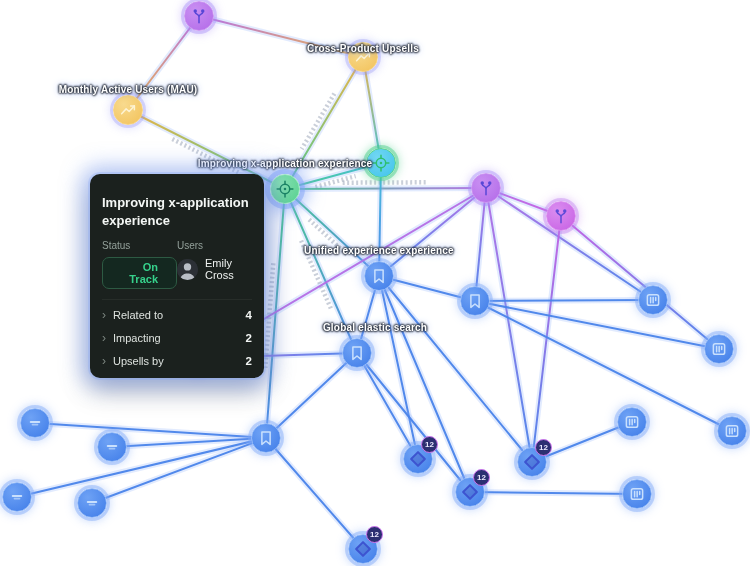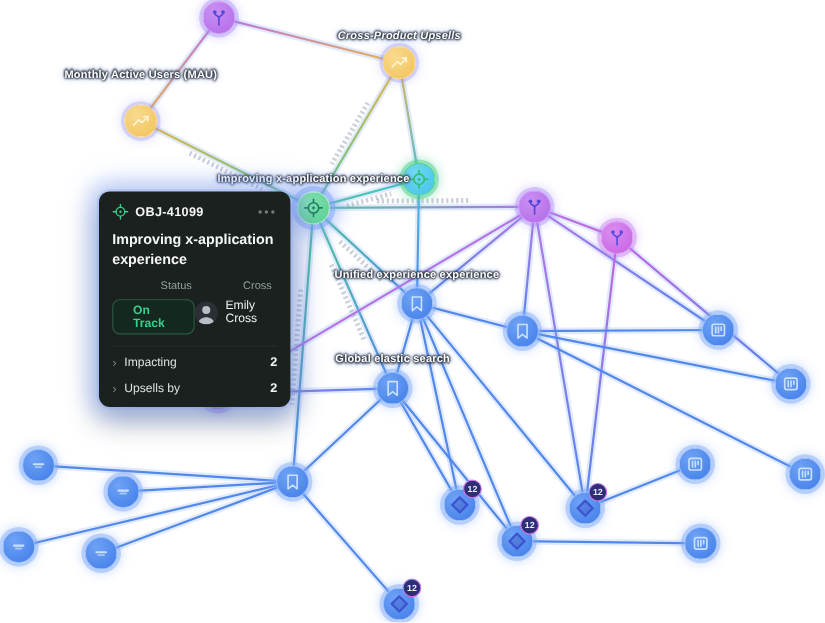--- a/index.html
+++ b/index.html
@@ -21,23 +21,23 @@
   .card{position:absolute;left:90px;top:174px;width:174px;z-index:30;background:#1b211e;
         border-radius:10px;padding:11px 12px 6px;color:#e7ebe8;box-sizing:border-box;
         box-shadow:0 0 0 2px rgba(125,160,246,.25),0 0 20px 9px rgba(125,160,246,.5),0 12px 26px rgba(25,35,50,.35);}
   .card-head{display:flex;align-items:center;gap:6px;}
   .card-id{font-size:11.5px;font-weight:700;letter-spacing:.3px;color:#f2f5f3;}
   .card-menu{margin-left:auto;color:#737d77;font-size:11px;letter-spacing:2px;cursor:pointer;line-height:6px;}
   .card-menu::before{content:"•••";}
   .card-title{font-size:13px;line-height:1.35;font-weight:600;color:#f4f7f5;margin:9px 0 11px;}
   .card-meta{display:flex;}
   .meta-col{width:50%;}
-  .meta-label{font-size:10px;color:#93a09a;margin-bottom:6px;margin-left:44px;}
+  .meta-label{font-size:10px;color:#93a09a;margin-bottom:6px;}
   .pill{display:inline-block;padding:3px 18px;border-radius:7px;background:#142820;
-        border:1px solid #2d5a43;color:#36d18b;font-size:11px;font-weight:700;}
+        border:1px solid #2d5a43;color:#36d18b;font-size:11px;font-weight:700;text-align:right;}
   .owner-row{display:flex;align-items:center;gap:7px;}
   .avatar{width:21px;height:21px;border-radius:50%;background:#2a2e33;overflow:hidden;flex:0 0 auto;}
   .owner-name{font-size:11px;color:#eef1ef;}
   .card-rows{margin-top:10px;border-top:1px solid #272d29;padding-top:3px;}
   .crow{display:flex;align-items:center;height:23px;cursor:pointer;}
   .chev{color:#7b857f;font-size:12px;margin-right:7px;line-height:1;}
   .chev::before{content:"›";}
   .crow-label{font-size:11px;color:#dde2de;}
   .crow-value{margin-left:auto;font-size:11.5px;font-weight:700;color:#f2f5f3;}
 </style>
@@ -482,60 +482,54 @@
       <div class="node" style="left: 348px; top: 534px; width: 30px; height: 30px; background: radial-gradient(circle at 35% 30%, rgb(110, 162, 245), rgb(63, 124, 232)); border: 1.5px solid rgb(150, 188, 249); box-shadow: rgba(125, 168, 248, 0.42) 0px 0px 0px 3px, rgba(125, 168, 248, 0.42) 0px 0px 10px 3px;">
         <span class="nicon">
           <svg viewBox="-12 -12 24 24" width="22" height="22">
             <path d="M0 -7.5 L7.5 0 L0 7.5 L-7.5 0 Z" stroke="#3d54d0" stroke-width="2.2" fill="rgba(45,65,175,0.3)" stroke-linejoin="round"></path>
           </svg>
         </span>
         <div class="badge" style="right: -6px; top: -9px;">12</div>
       </div>
     </div>
   <div id="labels-layer">
-      <div class="nlabel" style="left: 363px; top: 33px; font-style: italic;">Cross-Product Upsells</div>
-      <div class="nlabel" style="left: 128px; top: 68px;">Monthly Active Users (MAU)</div>
+      <div class="nlabel" style="left: 363px; top: 48px;">Cross-Product Upsells</div>
+      <div class="nlabel" style="left: 128px; top: 89px;">Monthly Active Users (MAU)</div>
       <div class="nlabel" style="left: 285px; top: 163px;">Improving x-application experience</div>
       <div class="nlabel" style="left: 379px; top: 250px;">Unified experience experience</div>
-      <div class="nlabel" style="left: 357px; top: 327px;">Global elastic search</div>
+      <div class="nlabel" style="left: 375px; top: 327px;">Global elastic search</div>
     </div>
 
   <div class="card">
-    <div class="card-head">
-      <span class="nicon">
-          <svg viewBox="-12 -12 24 24" width="15" height="15">
-            <circle r="6.3" stroke="#36d18b" stroke-width="2" fill="none" stroke-linecap="round" stroke-linejoin="round"></circle>
-            <path d="M0 -10.5 V-7 M0 7 V10.5 M-10.5 0 H-7 M7 0 H10.5" stroke="#36d18b" stroke-width="2" fill="none" stroke-linecap="round" stroke-linejoin="round"></path>
-            <circle r="1.7" fill="#36d18b"></circle>
-          </svg>
-        </span>
-      <span class="card-id">OBJ-41099</span>
-      <span class="card-menu"></span>
-    </div>
     <div class="card-title">Improving x-application experience</div>
     <div class="card-meta">
       <div class="meta-col">
         <div class="meta-label">Status</div>
         <span class="pill">On Track</span>
       </div>
       <div class="meta-col">
-        <div class="meta-label">Cross</div>
+        <div class="meta-label">Users</div>
         <div class="owner-row">
           <span class="avatar"><svg viewBox="0 0 24 24" width="21" height="21">
                 <rect width="24" height="24" fill="#2c3036"></rect>
                 <circle cx="12" cy="9" r="4.2" fill="#b9bec6"></circle>
                 <path d="M3 24c1.5-5.5 5-7.5 9-7.5s7.5 2 9 7.5z" fill="#b9bec6"></path>
               </svg></span>
           <span class="owner-name">Emily Cross</span>
         </div>
       </div>
     </div>
     <div class="card-rows">
       <div class="crow">
         <span class="chev"></span>
+        <span class="crow-label">Related to</span>
+        <span class="crow-value">4</span>
+      </div>
+      <div class="crow">
+        <span class="chev"></span>
         <span class="crow-label">Impacting</span>
         <span class="crow-value">2</span>
       </div>
       <div class="crow">
         <span class="chev"></span>
         <span class="crow-label">Upsells by</span>
         <span class="crow-value">2</span>
       </div>
     </div>
   </div>

